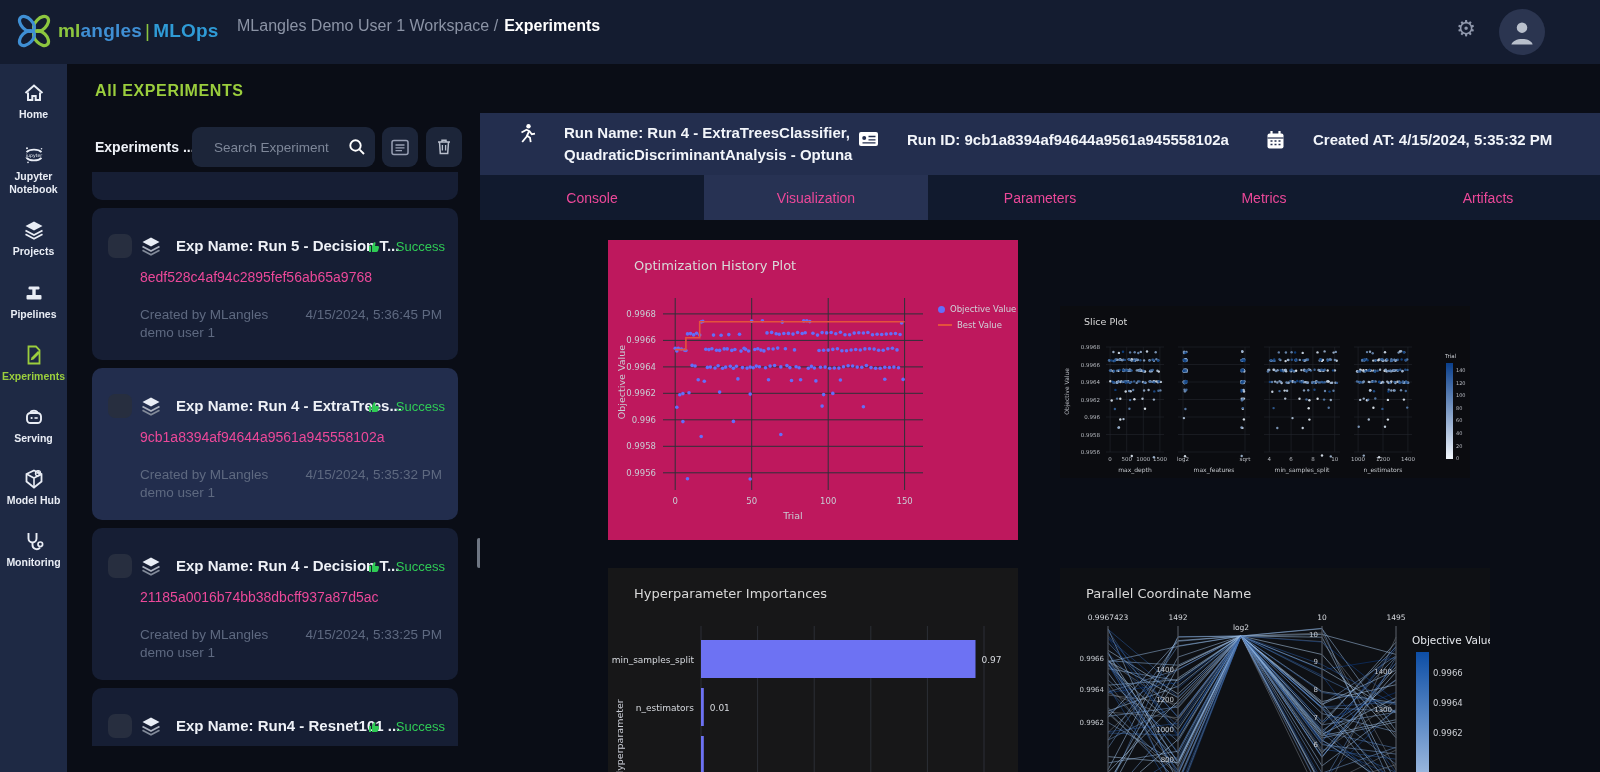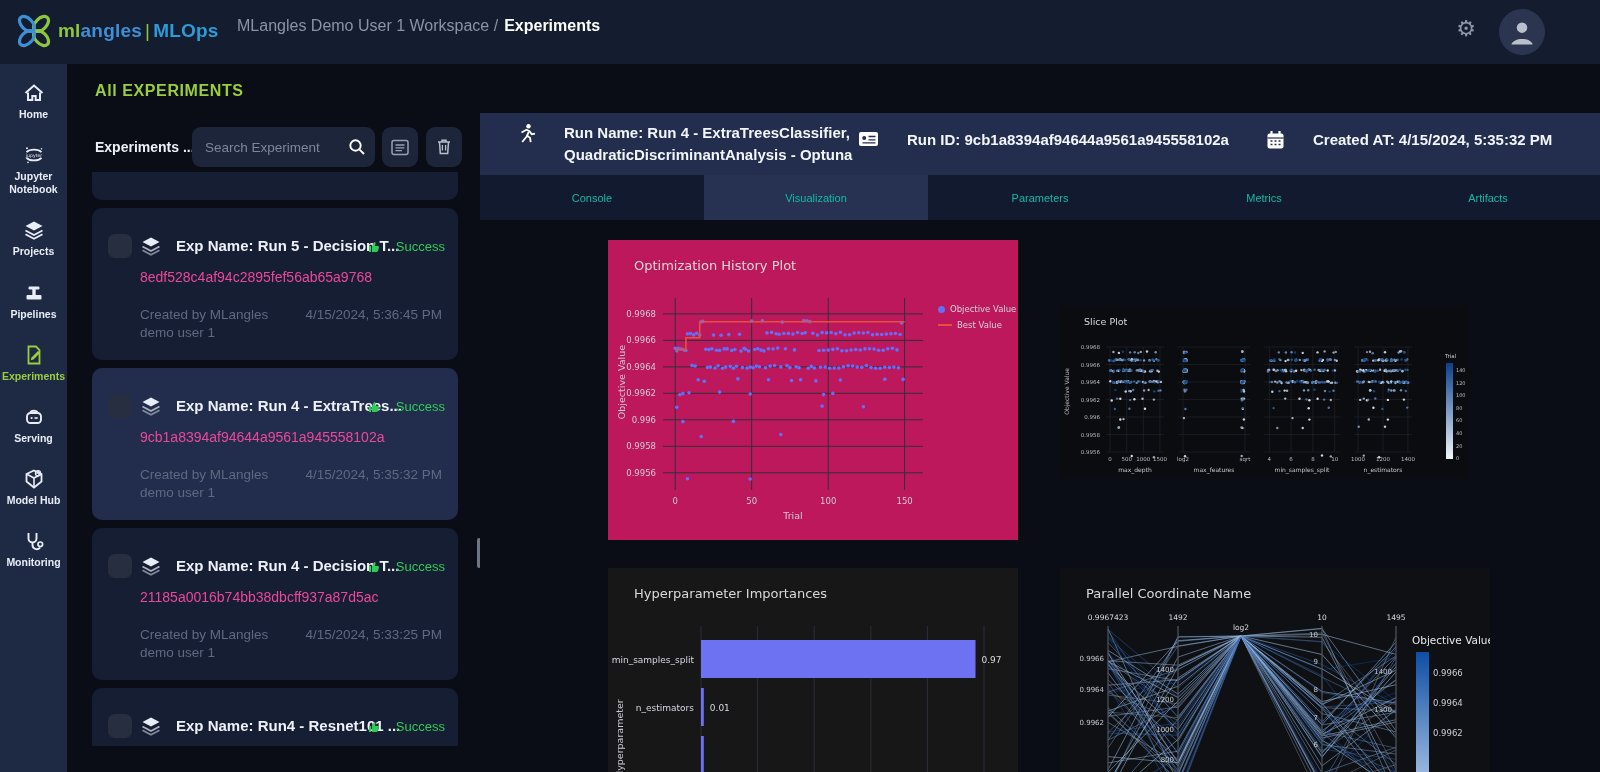--- a/index.html
+++ b/index.html
@@ -27,21 +27,21 @@
   .side-item.active .side-label{color:#9bce3d}
   .side-ic{width:22px;height:22px}
 
   
   .main{position:absolute;left:67px;top:64px;right:0;bottom:0;background:#0a0d16}
   .heading{position:absolute;left:28px;top:18px;font-size:16px;font-weight:600;letter-spacing:.6px;color:#9bce3d}
 
   .controls{position:absolute;left:28px;top:63px;height:40px;width:372px}
   .list-label{position:absolute;left:0;top:0;line-height:40px;font-size:14px;color:#eef1f7;font-weight:600}
   .searchbox{position:absolute;left:97px;top:0;width:183px;height:40px;background:#1c2539;border-radius:9px}
-  .searchbox input{position:absolute;left:0;top:0;width:150px;height:40px;background:transparent;border:none;outline:none;color:#dfe4ee;font-size:13.5px;padding-left:13px;font-family:inherit}
+  .searchbox input{position:absolute;left:0;top:0;width:150px;height:40px;background:transparent;border:none;outline:none;color:#dfe4ee;font-size:13.5px;padding-left:22px;font-family:inherit}
   .searchbox input::placeholder{color:#7e8799}
   .search-ic{position:absolute;right:8px;top:10px}
   .iconbtn{position:absolute;top:0;width:36px;height:40px;background:#1c2539;border:none;border-radius:9px;cursor:pointer;display:flex;align-items:center;justify-content:center}
   .btn-list{left:287px}.btn-trash{left:331px}
 
   .list-viewport{position:absolute;left:25px;top:108px;width:366px;height:574px;overflow:hidden}
   .card{position:relative;width:366px;height:152px;background:#161e34;border-radius:10px;margin-bottom:8px;cursor:pointer}
   .card.sel{background:#222d4d}
   .card.stub{height:28px;border-radius:0 0 10px 10px}
   .cb{position:absolute;left:16px;top:26px;width:24px;height:24px;border-radius:7px;background:#272e3f}
@@ -56,21 +56,21 @@
 
   
   .runbar{position:absolute;left:413px;top:49px;width:1120px;height:62px;background:#232e4e;color:#f2f5fa}
   .rb-block{position:absolute;display:flex;gap:28px;font-size:15px;font-weight:700;line-height:1.45}
   .rb-name{left:36px;top:9px;width:348px}
   .rb-id{left:378px;top:16px}
   .rb-date{left:786px;top:16px}
   .rb-ic{flex:0 0 auto;margin-top:1px}
 
   .tabs{position:absolute;left:413px;top:111px;width:1120px;height:45px;background:#111a2e;display:flex}
-  .tab{width:224px;height:45px;display:flex;align-items:center;justify-content:center;font-size:11px;color:#14b8a6;cursor:pointer}
+  .tab{width:224px;height:45px;display:flex;align-items:center;justify-content:center;font-size:14px;color:#ec4899;cursor:pointer}
   .tab.active{background:#273253}
 
   
   .charts{position:absolute;left:413px;top:156px;width:1120px;height:552px;background:#0a0d16;overflow:hidden}
   .panel{position:absolute}
   .p1{left:128px;top:20px;width:410px;height:300px;background:#be185d}
   .p2{left:580px;top:86px;width:410px;height:172px;background:#0b0c10}
   .p3{left:128px;top:348px;width:410px;height:240px;background:#171718}
   .p4{left:580px;top:348px;width:430px;height:240px;background:#0e1014}
   .chart-title{position:absolute;left:26px;top:18px;font-size:13px;color:#d9d9d9;font-family:"DejaVu Sans",sans-serif}

